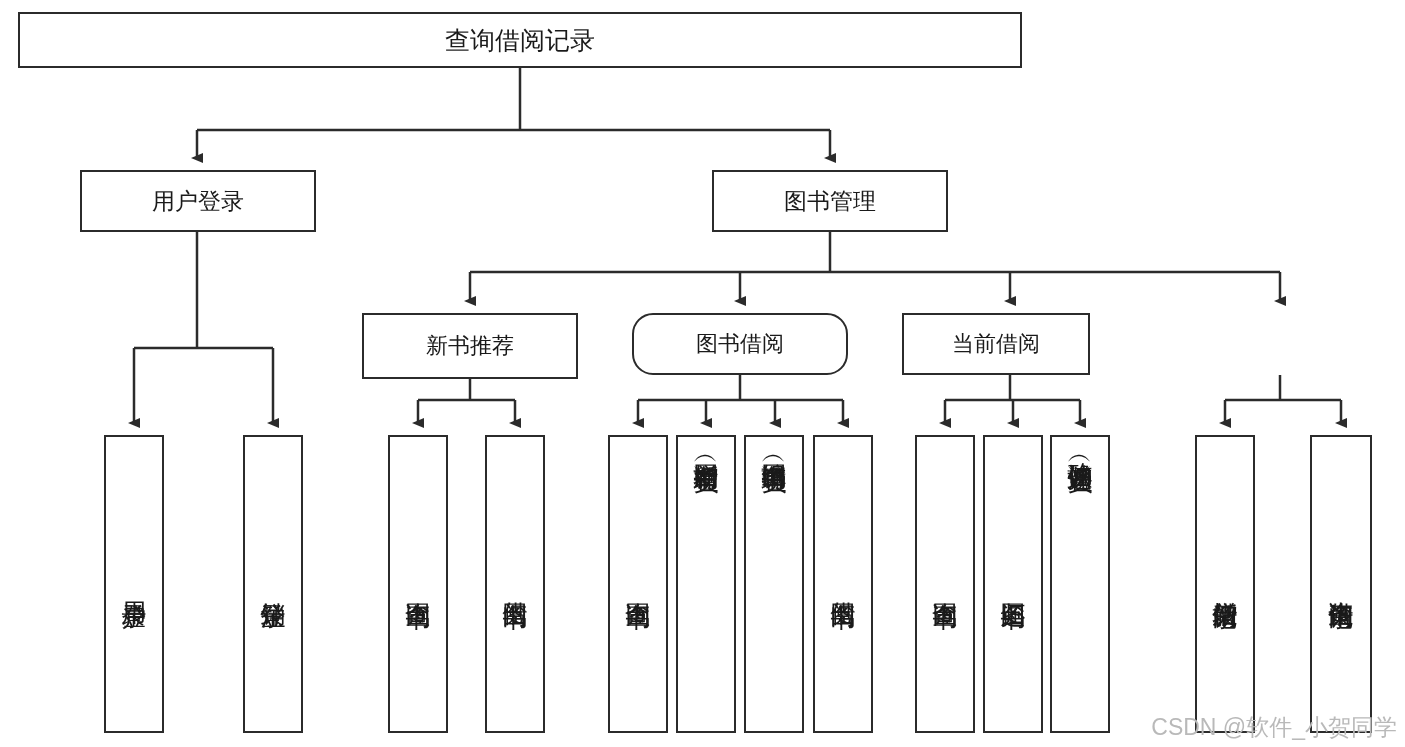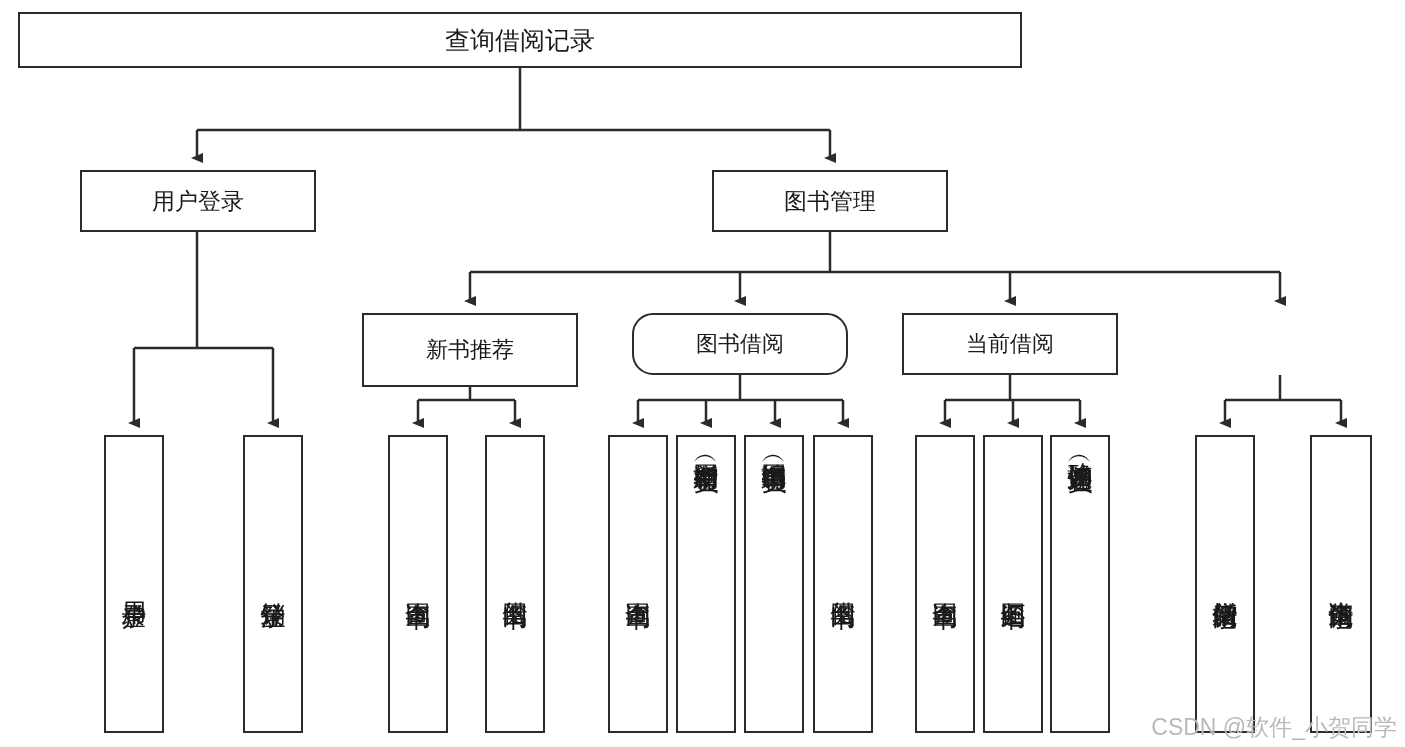--- a/index.html
+++ b/index.html
@@ -133,27 +133,27 @@
     <span>查询借阅记录</span>
   </div>
 
   <div class="node l1" style="left:80px; top:170px; width:236px; height:62px;">
     <span>用户登录</span>
   </div>
   <div class="node l1" style="left:712px; top:170px; width:236px; height:62px;">
     <span>图书管理</span>
   </div>
 
-  <div class="node l2" style="left:362px; top:313px; width:216px; height:74px;">
+  <div class="node l2" style="left:362px; top:313px; width:216px; height:66px;">
     <span>新书推荐</span>
   </div>
   <div class="node l2" style="left:632px; top:313px; width:216px; height:62px;border-radius:21px;">
     <span>图书借阅</span>
   </div>
-  <div class="node l2" style="left:902px; top:313px; width:216px; height:62px;">
+  <div class="node l2" style="left:902px; top:313px; width:188px; height:62px;">
     <span>当前借阅</span>
   </div>
 
   <div class="node leaf" style="left:104px; top:435px; width:60px; height:298px;">
     <span class="leaf-label">用户登录</span>
   </div>
   <div class="node leaf" style="left:243px; top:435px; width:60px; height:298px;">
     <span class="leaf-label">注销登录</span>
   </div>
 

